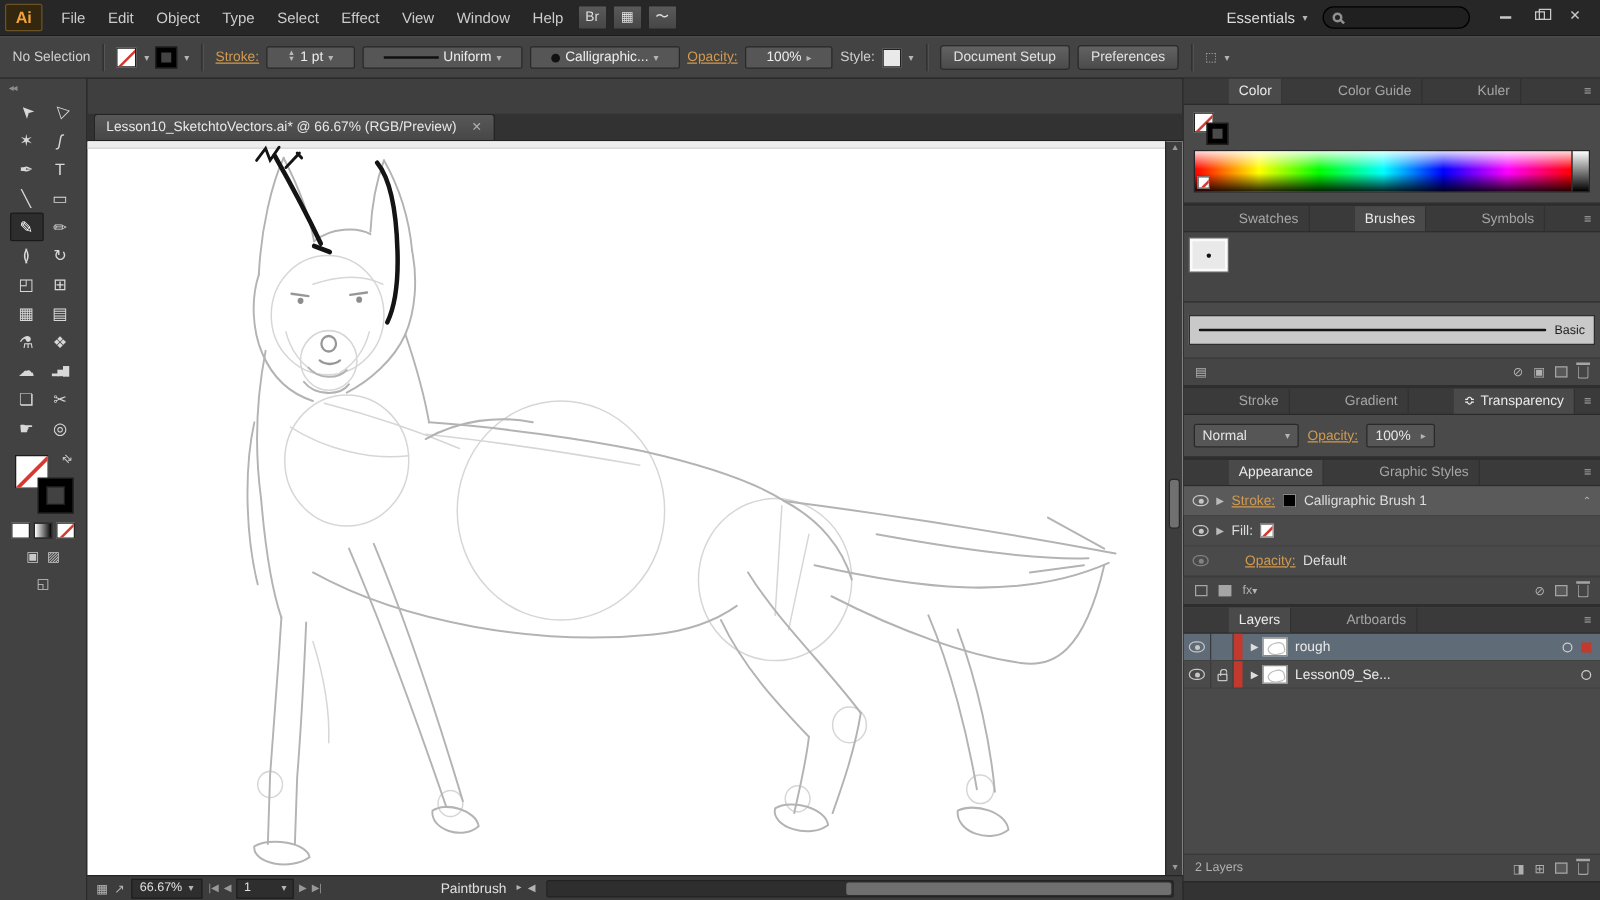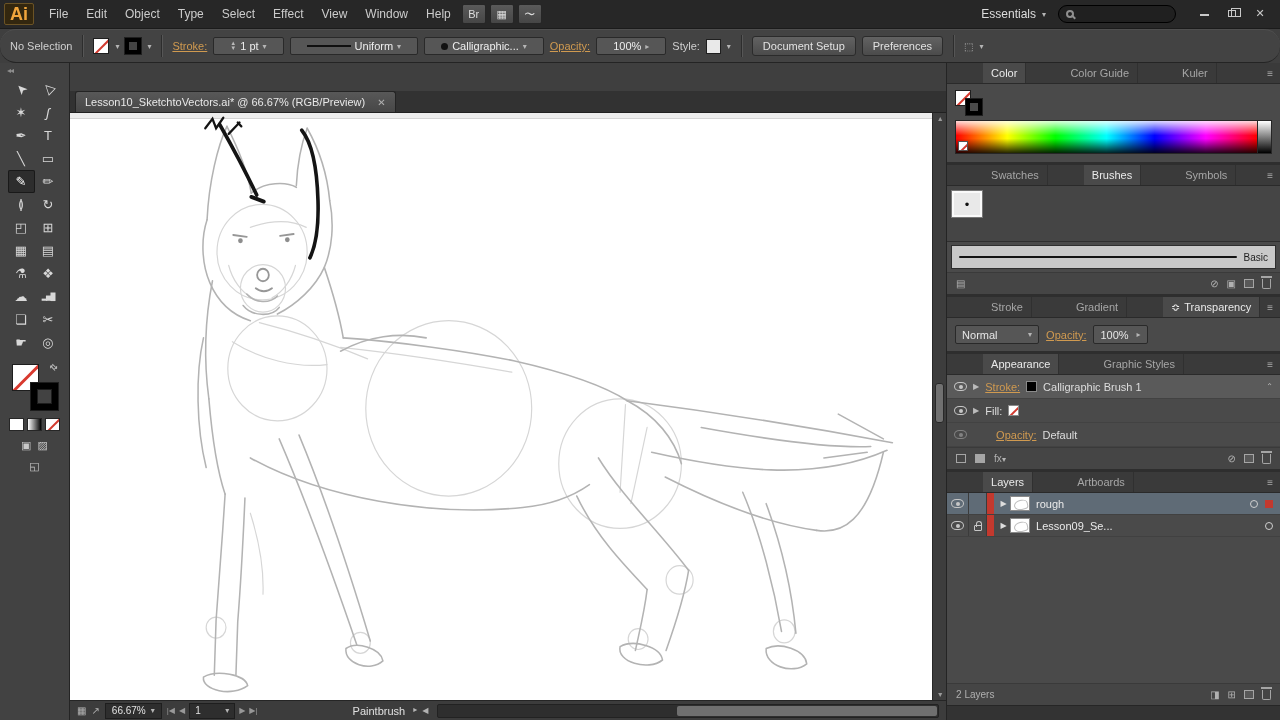--- a/index.html
+++ b/index.html
@@ -1,38 +1,38 @@
 <!DOCTYPE html>
 <html><head>
 <meta charset="utf-8">
 <style>
   * { margin:0; padding:0; box-sizing:border-box; cursor:default; }
   html,body { width:1280px; height:720px; background:#333; font-family:"Liberation Sans",sans-serif; }
   #app { width:1280px; height:720px; display:flex; flex-direction:column; background:#3f3f3f; overflow:hidden; color:#c8c8c8; }
 
   
   .menubar { flex:0 0 28px; background:#272727; border-bottom:1px solid #1b1b1b; display:flex; align-items:center; }
-  .ai-logo { width:30px; height:22px; margin:0 6px 0 4px; background:#33270f; border:1px solid #6b5325; border-radius:2px; color:#f0a53c; font-size:18px; font-weight:bold; text-align:center; line-height:20px; }
+  .ai-logo { width:30px; height:22px; margin:0 6px 0 4px; background:#33270f; border:1px solid #6b5325; border-radius:2px; color:#f0a53c; font-size:13px; font-weight:bold; text-align:center; line-height:20px; }
   .menu-item { font-size:12px; color:#cccccc; padding:0 9px; line-height:28px; }
   .tb-icon-btn { height:20px; min-width:24px; margin:0 2px; background:linear-gradient(#5a5a5a,#464646); border:1px solid #262626; border-radius:2px; color:#ddd; font-size:11px; text-align:center; line-height:18px; padding:0 4px; }
   .spacer { flex:1; }
   .workspace-switcher { font-size:12px; color:#dddddd; margin-right:12px; display:flex; gap:6px; align-items:center; }
   .caret { font-size:8px; color:#b5b5b5; }
   .searchbox { width:118px; height:18px; background:#202020; border:1px solid #000; border-radius:9px; margin-right:16px; display:flex; align-items:center; padding:0 7px; gap:5px; }
   .search-glass { width:8px; height:8px; border:2px solid #8f8f8f; border-radius:50%; position:relative; flex:0 0 8px; }
   .search-glass::after { content:""; position:absolute; width:5px; height:2px; background:#8f8f8f; transform:rotate(45deg); right:-4px; bottom:-2px; }
   .search-text { flex:1; height:12px; }
   .win-controls { display:flex; gap:4px; margin-right:8px; align-items:center; }
   .win-btn { width:24px; height:16px; color:#c9c9c9; font-size:11px; text-align:center; line-height:15px; position:relative; }
   .icon-min { display:inline-block; width:9px; height:2px; background:#c9c9c9; margin-bottom:1px; }
   .icon-restore { display:inline-block; width:8px; height:7px; border:1px solid #c9c9c9; position:relative; background:#272727; }
   .icon-restore::before { content:""; position:absolute; top:-3px; left:2px; width:8px; height:7px; border:1px solid #c9c9c9; }
 
   
-  .controlbar { flex:0 0 34px; background:#434343; border-top:1px solid #4f4f4f; border-bottom:1px solid #242424; display:flex; align-items:center; font-size:11px; color:#cfcfcf; padding-left:10px; gap:6px;border-radius:16px; }
+  .controlbar { flex:0 0 34px; background:#434343; border-top:1px solid #4f4f4f; border-bottom:1px solid #242424; display:flex; align-items:center; font-size:11px; color:#cfcfcf; padding-left:10px; gap:6px; }
   .cb-sep { width:1px; height:22px; background:#2d2d2d; box-shadow:1px 0 0 #565656; margin:0 4px; flex:0 0 1px; }
   .link-label { color:#d09a50; text-decoration:underline; }
   .cb-field { background:#565656; border:1px solid #292929; border-radius:2px; height:18px; display:flex; align-items:center; padding:0 16px; gap:4px; color:#eeeeee; }
   .stepper { display:flex; flex-direction:column; font-size:6px; color:#bbb; line-height:5px; }
   .cb-btn { background:linear-gradient(#626262,#4b4b4b); border:1px solid #2b2b2b; border-radius:3px; height:20px; padding:0 10px; color:#e2e2e2; font-size:11px; line-height:18px; }
   .swatch-mini { width:16px; height:16px; border:1px solid #1f1f1f; background:#fff; position:relative; overflow:hidden; }
   .swatch-mini.none::after { content:""; position:absolute; left:-3px; top:6px; width:24px; height:2px; background:#d23a2f; transform:rotate(-45deg); }
   .stroke-mini { width:16px; height:16px; border:4px solid #000; background:#434343; box-shadow:0 0 0 1px #1f1f1f; }
   .line-preview { width:44px; height:2px; background:#101010; }
   .brush-dot { width:7px; height:7px; background:#111; border-radius:50%; }
@@ -101,21 +101,21 @@
   .spectrum { margin-top:5px; height:34px; display:flex; border:1px solid #262626; position:relative; }
   .spec-main { flex:1; position:relative;
     background-image:linear-gradient(to bottom, rgba(255,255,255,.85), rgba(255,255,255,0) 45%, rgba(0,0,0,0) 55%, rgba(0,0,0,.85)),
       linear-gradient(to right,#ff0000,#ffff00 17%,#00ff00 33%,#00ffff 50%,#0000ff 66%,#ff00ff 83%,#ff0000); }
   .spec-none { position:absolute; left:2px; bottom:2px; width:10px; height:10px; background:#fff; border:1px solid #555; overflow:hidden; }
   .spec-none::after { content:""; position:absolute; left:-2px; top:4px; width:16px; height:1.5px; background:#d23a2f; transform:rotate(-45deg); }
   .spec-bw { width:14px; border-left:1px solid #262626; background:linear-gradient(#ffffff,#000000); }
 
   .brush-area { height:56px; background:#454545; border-bottom:1px solid #2e2e2e; padding:5px; }
   .brush-cell { width:30px; height:26px; background:#e9e9e9; border:2px solid #fafafa; box-shadow:0 0 0 1px #777; display:flex; align-items:center; justify-content:center; color:#111; font-size:13px; }
-  .brush-row { height:24px; background:#c9c9c9; border:1px solid #2e2e2e; margin:3px 4px; display:flex; align-items:center; padding:0 7px; gap:7px; }
+  .brush-row { height:24px; background:#c9c9c9; border:1px solid #2e2e2e; margin:10px 4px; display:flex; align-items:center; padding:0 7px; gap:7px; }
   .brush-line { flex:1; height:2px; background:#141414; border-radius:1px; }
   .brush-name { color:#1e1e1e; font-size:10px; }
   .panel-bottombar { height:22px; display:flex; align-items:center; gap:9px; padding:0 9px; color:#b0b0b0; border-top:1px solid #3a3a3a; background:#454545; font-size:10px; }
   .pb-right { margin-left:auto; display:flex; gap:8px; align-items:center; }
 
   .icon-trash { width:9px; height:10px; border:1px solid #a5a5a5; border-top:none; border-radius:0 0 2px 2px; position:relative; display:inline-block; }
   .icon-trash::before { content:""; position:absolute; top:-3px; left:-2px; right:-2px; height:2px; background:#a5a5a5; }
   .icon-newitem { width:10px; height:9px; border:1px solid #a5a5a5; display:inline-block; background:#585858; }
   .icon-sq { width:10px; height:9px; border:1px solid #a5a5a5; display:inline-block; }
   .icon-sq.filled { background:#a5a5a5; }

